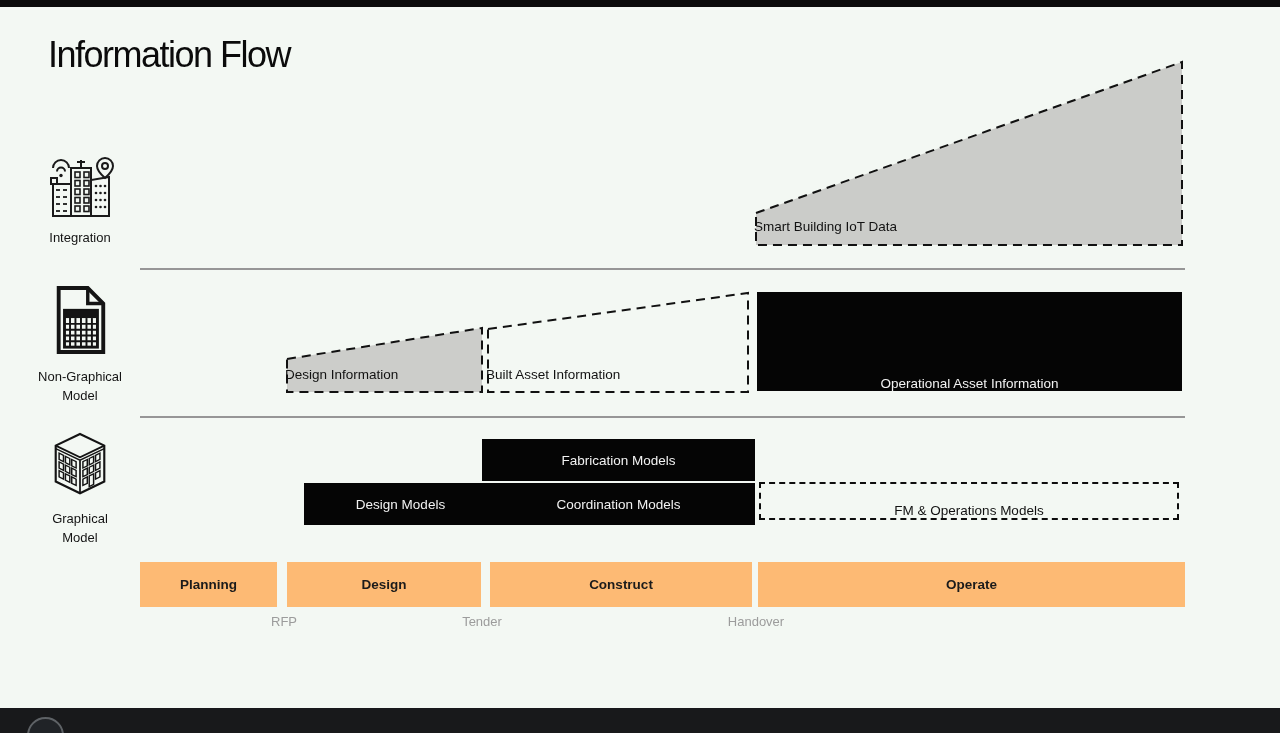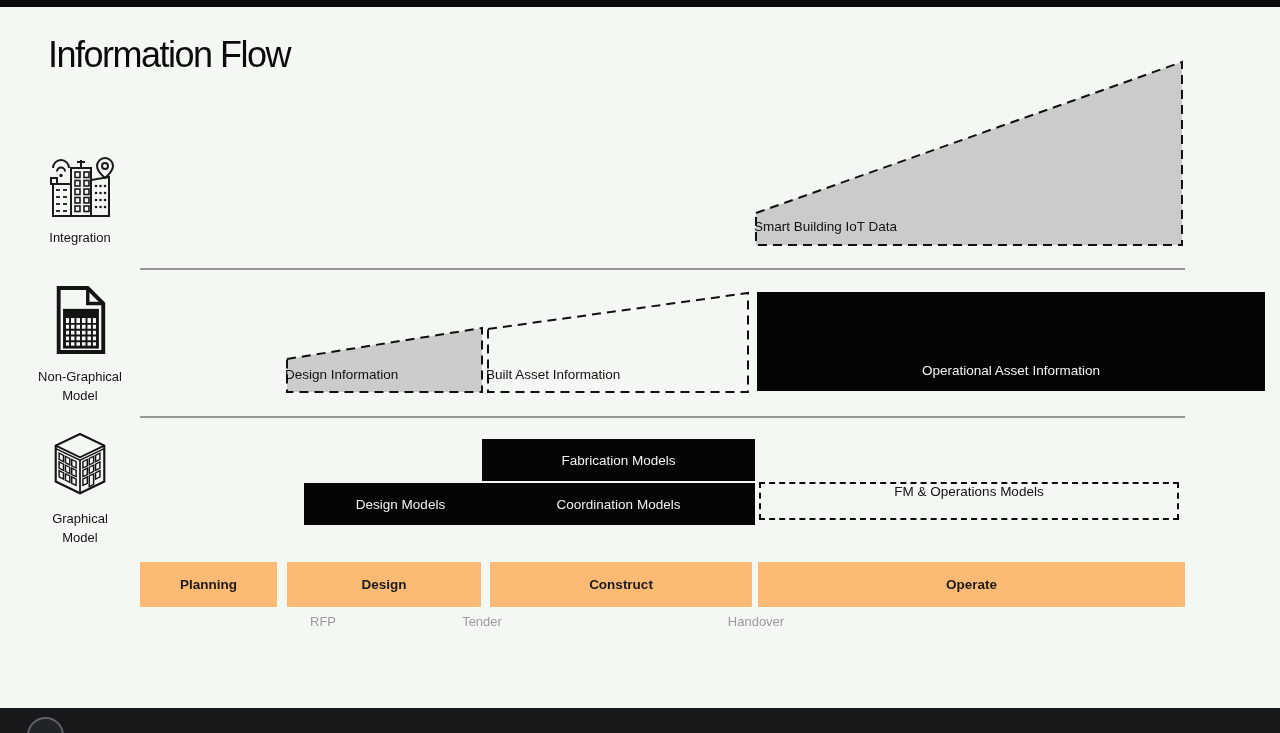--- a/index.html
+++ b/index.html
@@ -30,36 +30,36 @@
   .hline1 { top:268px; } .hline2 { top:416px; }
 
   .shape-label { position:absolute; left:0; right:0; bottom:13px; 
     font-size:13.5px; color:#121212; }
   .shape-iot { left:754px; top:59px; width:430px; height:188px; }
   .shape-design-info { left:285px; top:325px; width:200px; height:70px; }
   .shape-built { left:486px; top:290px; width:265px; height:105px; }
 
   .black-box { background:#050505; color:#f2f2f2; display:flex; align-items:center;
     justify-content:center; font-size:13.5px; }
-  .box-operational { left:757px; top:292px; width:508px; height:99px; align-items:flex-end; padding-bottom:13px; }
+  .box-operational { left:757px; top:292px; width:425px; height:99px; align-items:flex-end; }
   .box-fabrication { left:482px; top:439px; width:273px; height:42px; }
   .box-design-models { left:304px; top:483px; width:193px; height:42px; }
   .box-coordination { left:482px; top:483px; width:273px; height:42px; }
   .box-fm { left:759px; top:482px; width:420px; height:38px; border:2px dashed #0d0d0d;
-    display:flex; align-items:flex-start; justify-content:center; font-size:13.5px; color:#121212; }
+    display:flex; align-items:flex-end; justify-content:center; font-size:13.5px; color:#121212; }
 
   .phase { top:562px; height:45px; background:#fdba74; display:flex; align-items:center;
     justify-content:center; font-size:13.5px; font-weight:600; color:#1b1b1b; }
   .phase-planning { left:140px; width:137px; }
   .phase-design { left:287px; width:194px; }
   .phase-construct { left:490px; width:262px; }
   .phase-operate { left:758px; width:427px; }
 
   .milestone { top:614px; transform:translateX(-50%); font-size:13px; color:#9c9c9c; }
-  .m-rfp { left:284px;margin-left:39px; } .m-tender { left:482px; } .m-handover { left:756px; }
+  .m-rfp { left:284px; } .m-tender { left:482px; } .m-handover { left:756px; }
 
   .logo { left:1040px; top:660px; width:212px; text-align:right; font-size:30px; font-weight:700;
     letter-spacing:-1px; color:#161616; }
   .logo sup { font-size:10px; font-weight:400; vertical-align:super; }
 
   svg { display:block; }
 </style>
 </head>
 <body>
 

